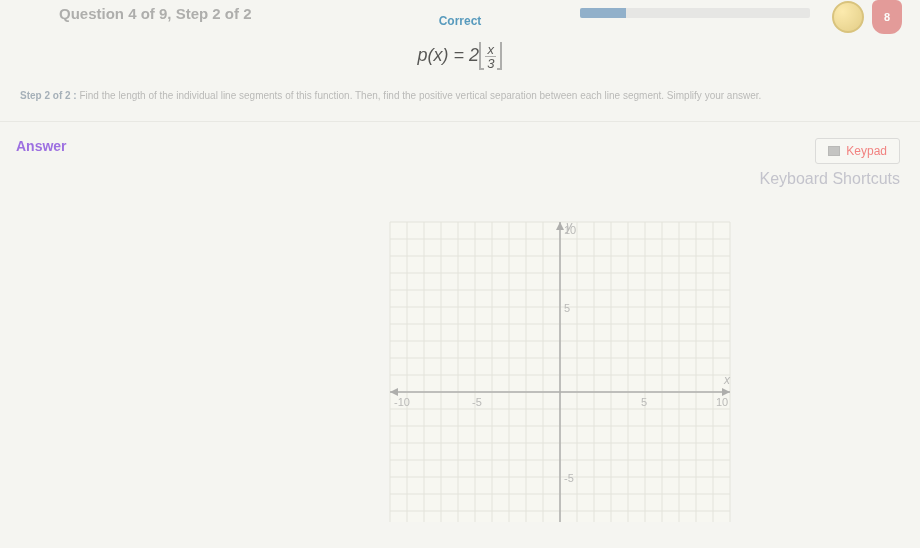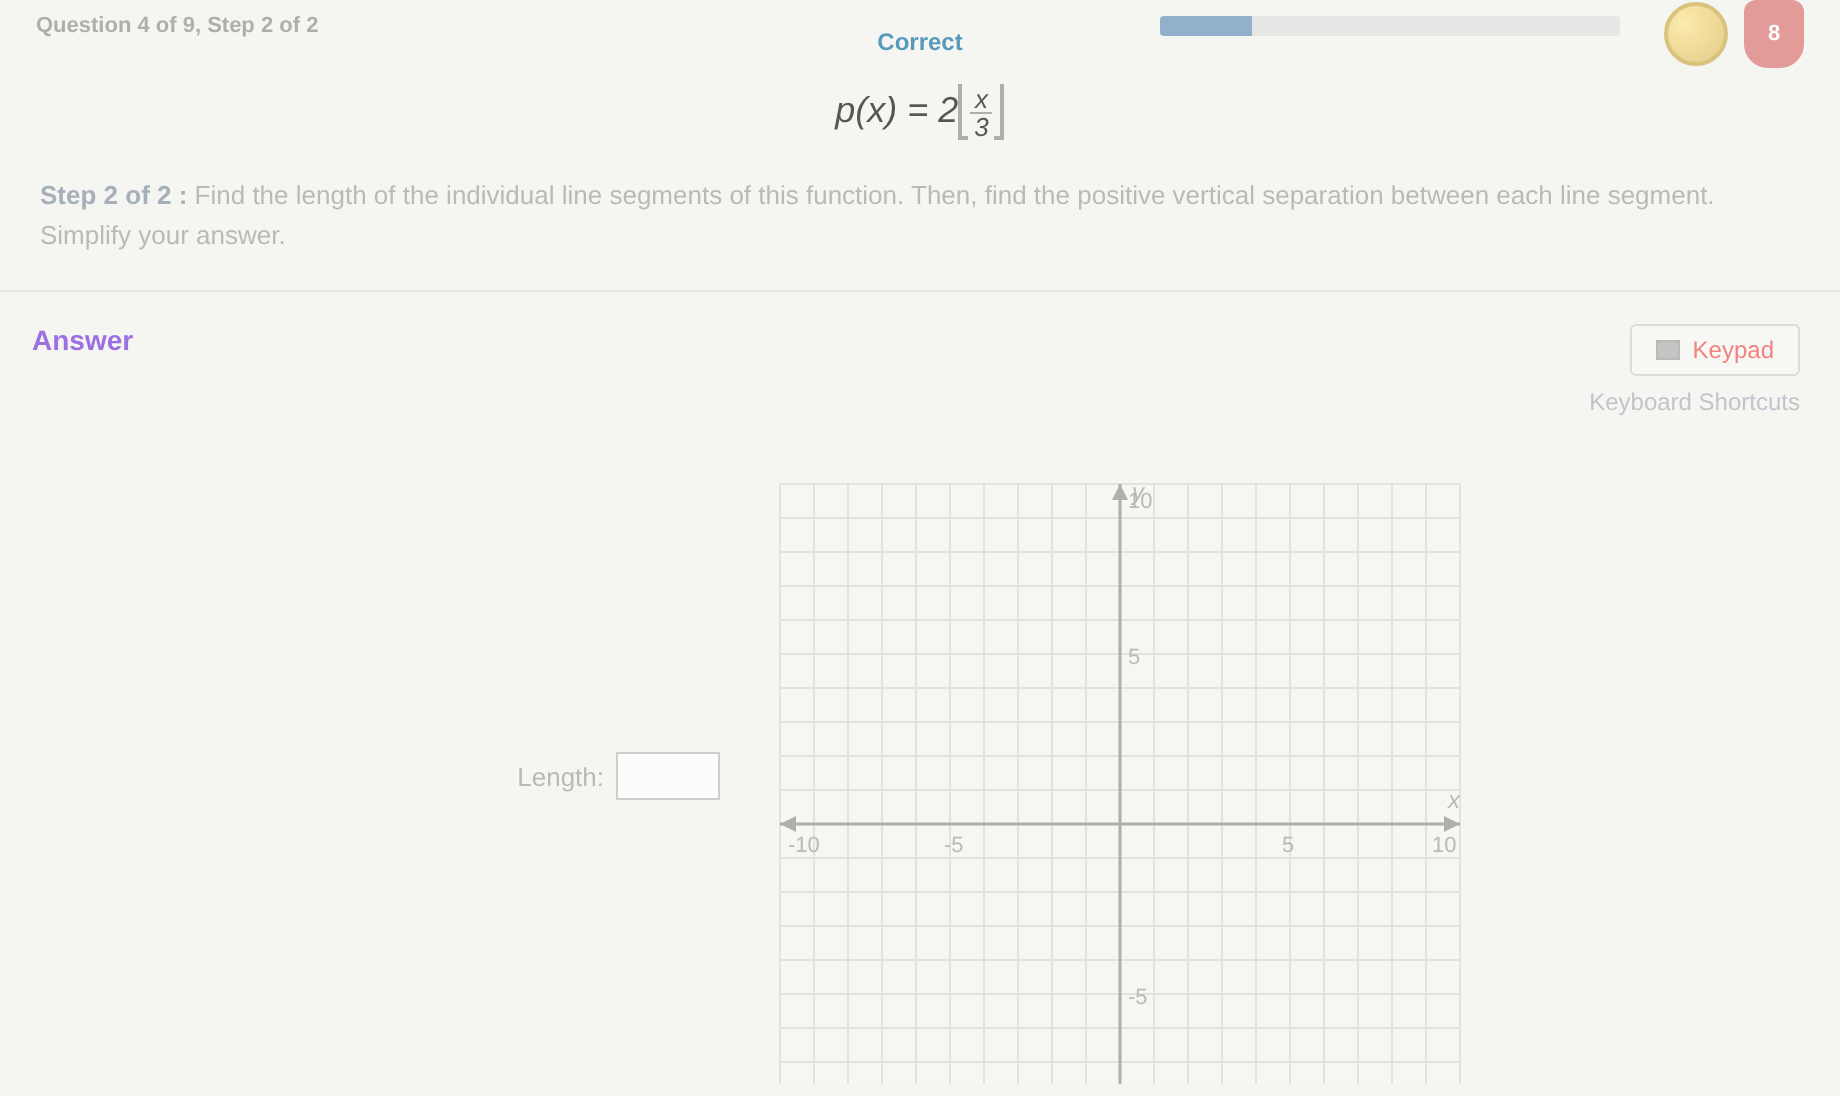--- a/index.html
+++ b/index.html
@@ -19,25 +19,26 @@
       pointer-events: none;
       z-index: 100;
     }
     .header {
       display: flex;
       align-items: center;
       padding: 4px 18px 10px 18px;
       height: 32px;
     }
     .question-label {
-      font-size: 11px;
+      font-size: 15px;
       font-weight: 600;
       color: #888;
       flex: 0 0 auto;
       margin-right: auto;
+      margin-left: 41px;
     }
     .center-block {
       position: absolute;
       left: 50%;
       transform: translateX(-50%);
       top: 0;
       text-align: center;
     }
     .correct-label {
       font-size: 12px;
@@ -124,21 +125,21 @@
       position: absolute;
       bottom: 0;
       width: 5px;
       height: 2px;
       background: #888;
     }
     .equation .floor::before { left: -2px; }
     .equation .floor::after  { right: -2px; }
     .instructions {
       padding: 0 20px 18px 20px;
-      font-size: 13px;
+      font-size: 10px;
       line-height: 1.5;
       color: #999;
     }
     .instructions .step-prefix {
       color: #7a8a9a;
       font-weight: 600;
     }
     .divider {
       border-top: 1px solid #e0e0dc;
       margin: 0;
@@ -169,21 +170,21 @@
     }
     .keypad-btn .kp-icon {
       width: 12px; height: 10px;
       background: linear-gradient(#aaa,#aaa);
       border: 1px solid #999;
       position: relative;
     }
     .shortcuts-link {
       display: block;
       margin-top: 6px;
-      font-size: 12px;
+      font-size: 16px;
       color: #a8a8b8;
       text-align: right;
       margin-left: 37px;
     }
     .work-area {
       display: flex;
       padding: 20px 10px 0 10px;
       gap: 10px;
     }
     .inputs-col {
@@ -256,24 +257,20 @@
     <button class="keypad-btn">
       <span class="kp-icon"></span>
       <span>Keypad</span>
     </button>
     <a class="shortcuts-link">Keyboard Shortcuts</a>
   </div>
 </div>
 
 <div class="work-area">
   <div class="inputs-col">
-    <div class="input-row">
-      <span>Length:</span>
-      <input type="text" style="">
-    </div>
   </div>
   <div class="graph-col">
     <svg class="graph" width="360" height="310">
       <rect class="grid-line-bg" x="10" y="10" width="340" height="300"></rect>
 
       <g id="grid">
           <line x1="10" y1="10" x2="10" y2="310" class="grid-line"></line>
           <line x1="27" y1="10" x2="27" y2="310" class="grid-line"></line>
           <line x1="44" y1="10" x2="44" y2="310" class="grid-line"></line>
           <line x1="61" y1="10" x2="61" y2="310" class="grid-line"></line>

